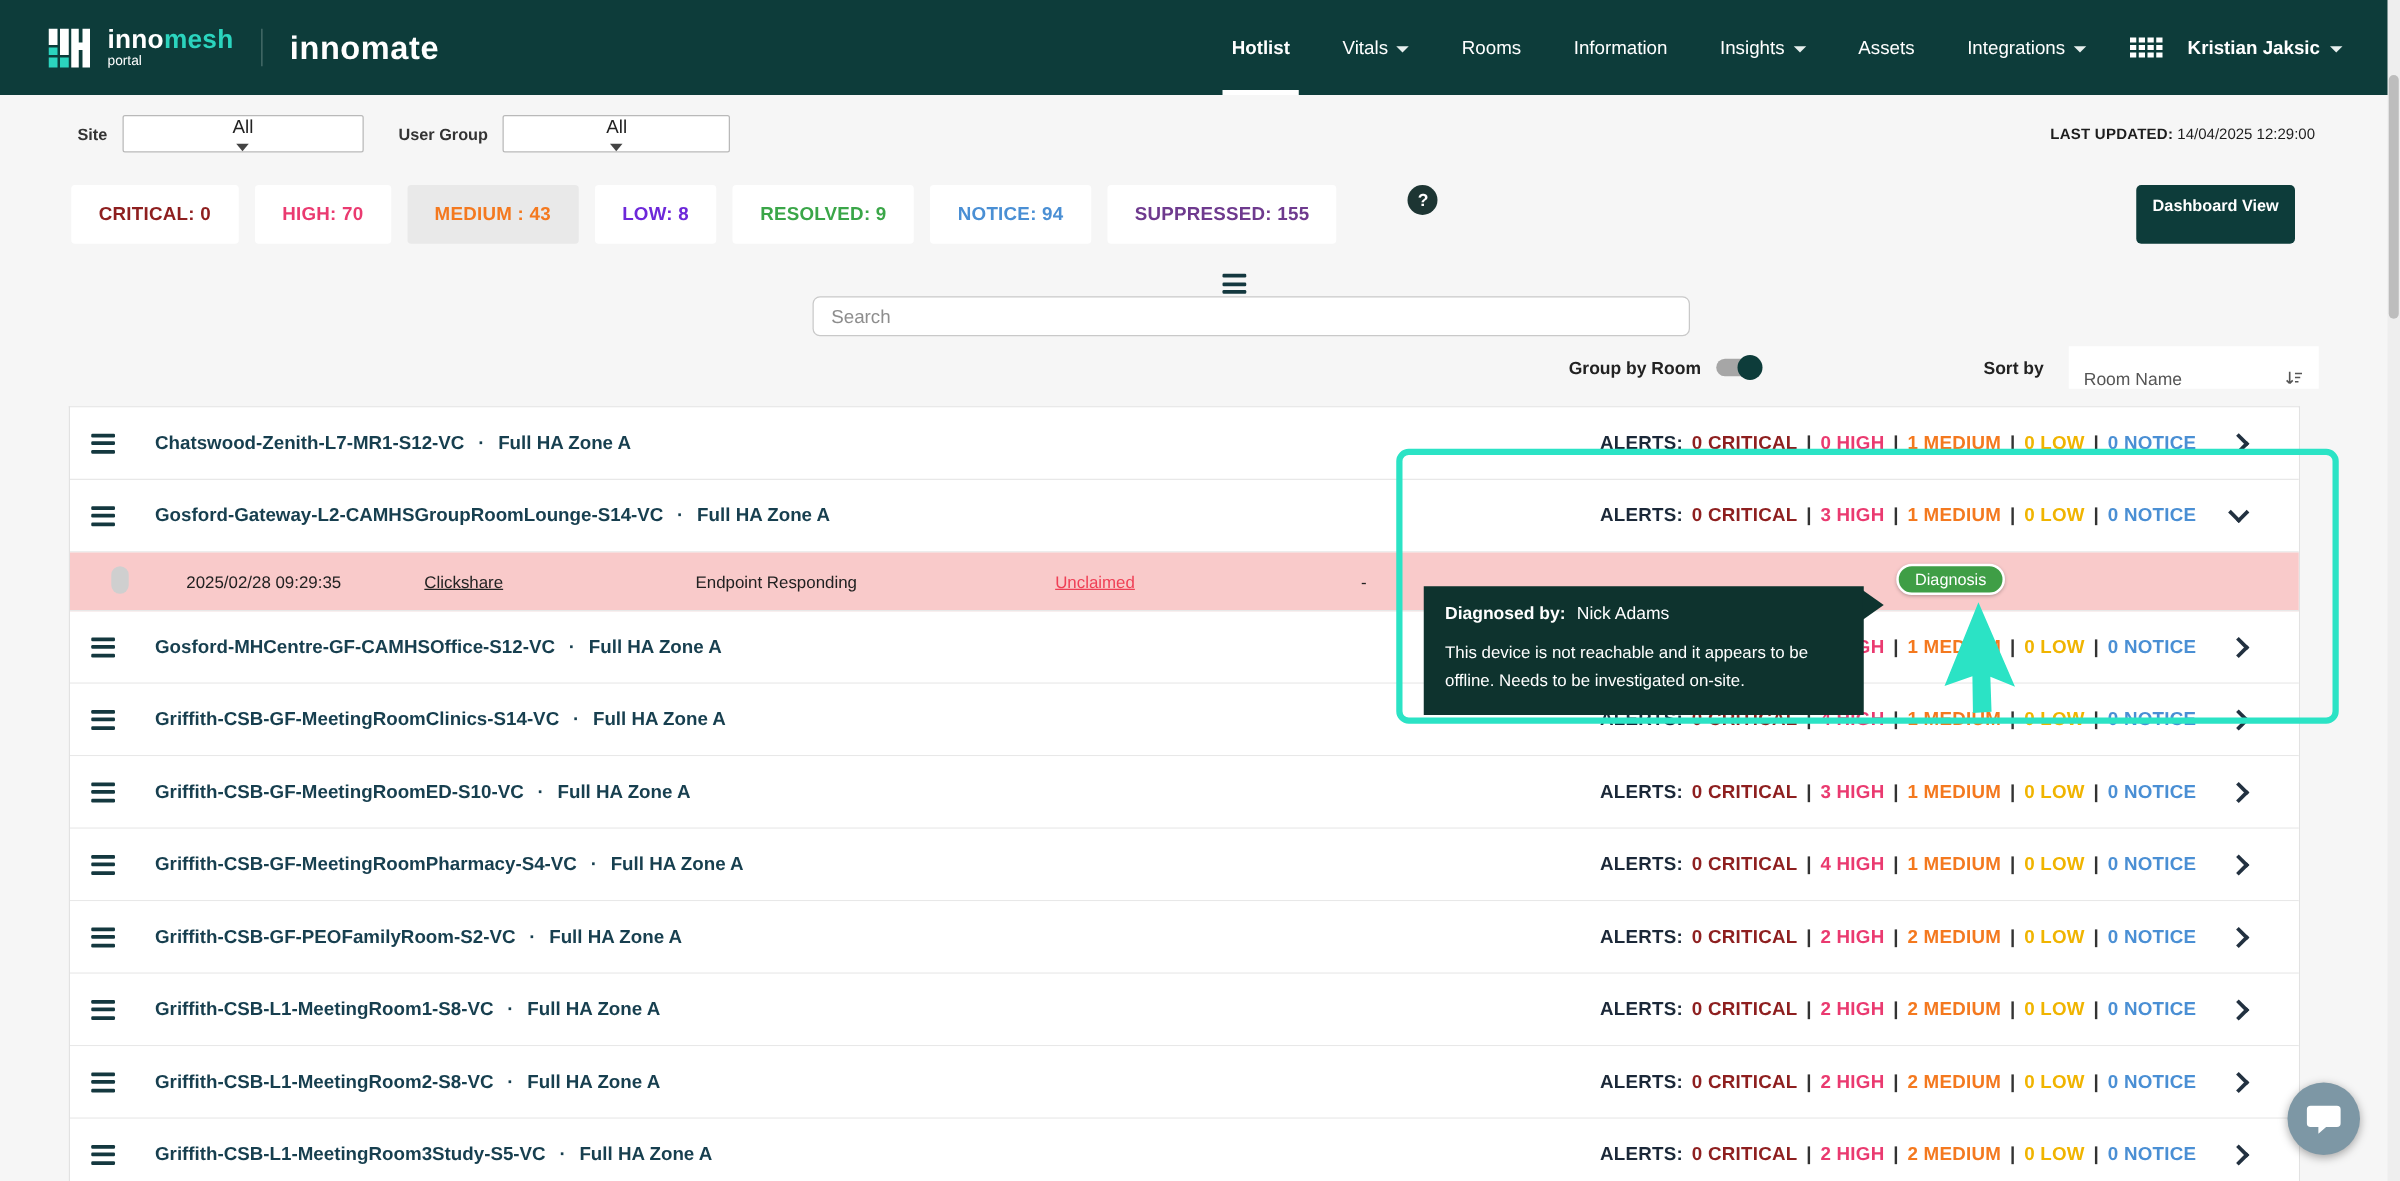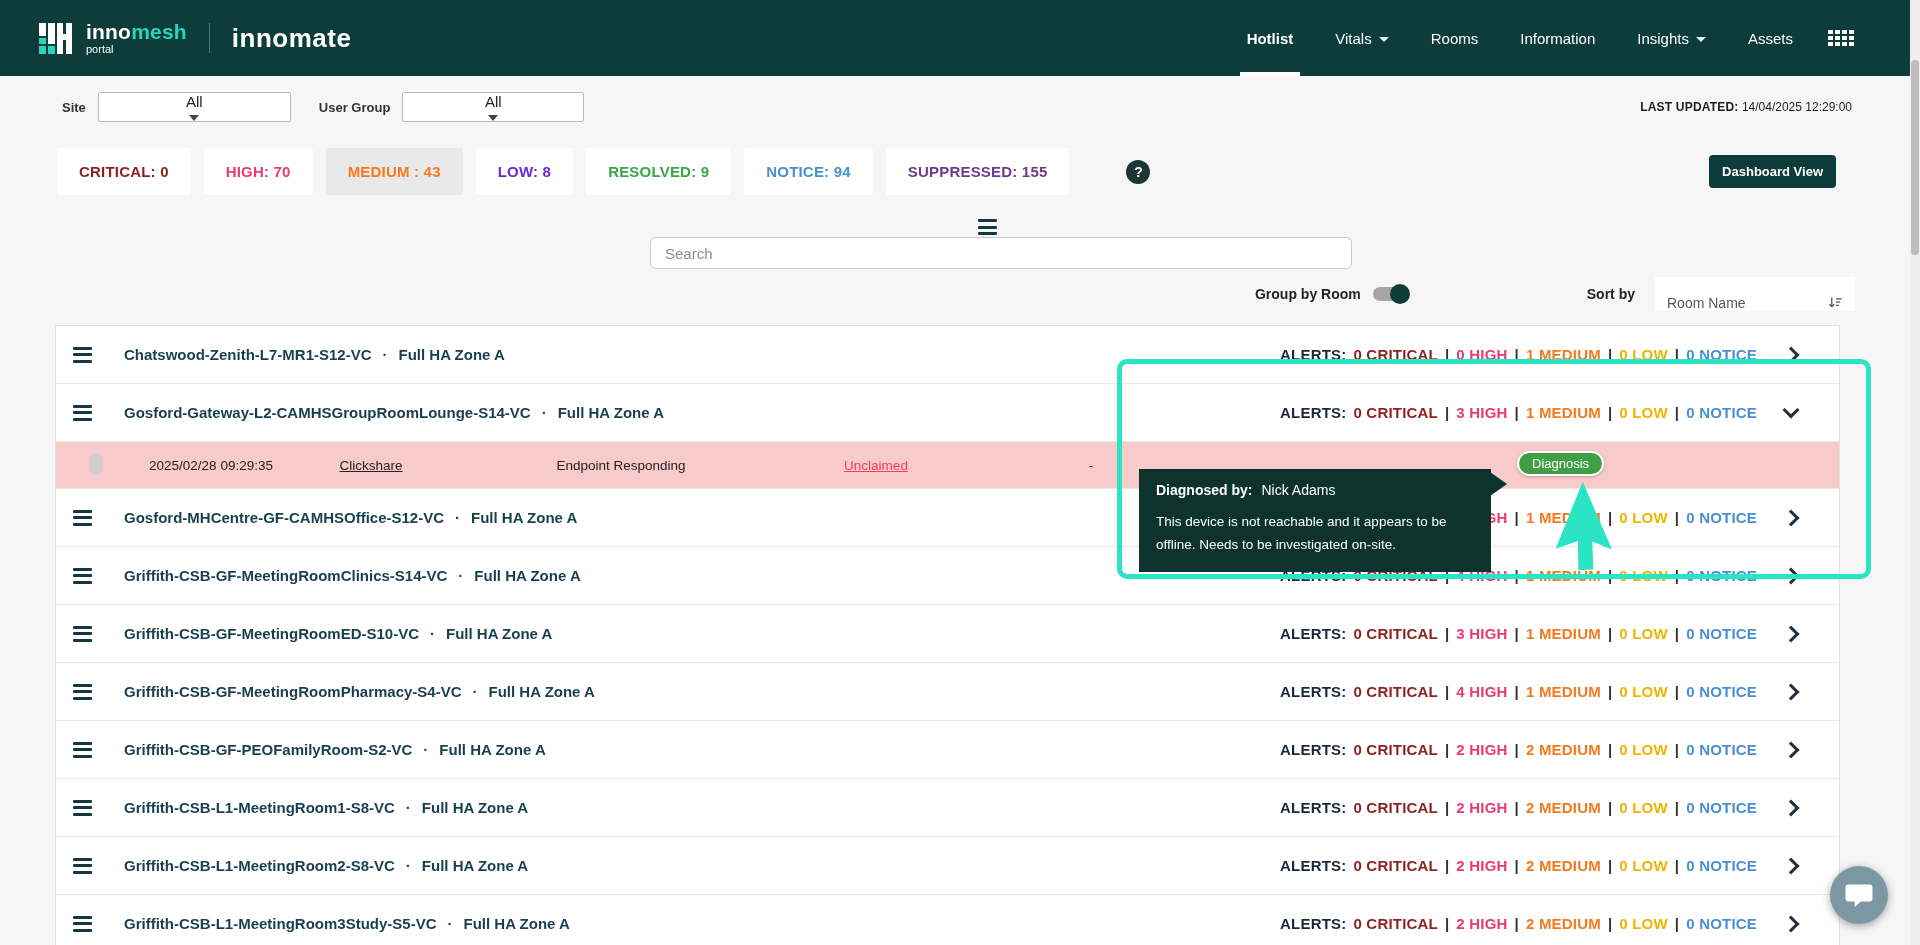--- a/index.html
+++ b/index.html
@@ -27,21 +27,21 @@
   
   .filters-row{display:flex;align-items:center;padding:16px 68px 0 62px;}
   .field-label{font-size:13px;font-weight:bold;color:#333;margin-right:12px;}
   .select-box{height:30px;background:#fff;border:1px solid #b9b9b9;border-radius:2px;display:flex;align-items:center;
               justify-content:space-between;padding:0 11px;font-size:15px;color:#222;cursor:pointer;box-sizing:border-box;flex-direction:column;}
   .select-caret{width:0;height:0;border-left:5px solid transparent;border-right:5px solid transparent;border-top:6px solid #444;}
   .last-updated{margin-left:auto;font-size:12px;color:#1d1d1d;}
   .last-updated b{letter-spacing:.2px;}
 
   
-  .pills-row{display:flex;align-items:center;margin-top:26px;padding:0 84px 0 57px;}
+  .pills-row{display:flex;margin-top:26px;padding:0 84px 0 57px;}
   .pill{background:#fff;padding:15px 22px;font-size:15px;font-weight:bold;border-radius:3px;margin-right:13px;
         letter-spacing:.2px;cursor:pointer;white-space:nowrap;}
   .pill.selected{background:#e9e9e9;}
   .help-btn{width:24px;height:24px;border-radius:50%;background:#1d3533;color:#fff;font-weight:bold;font-size:14px;
             display:flex;align-items:center;justify-content:center;margin-left:44px;cursor:pointer;}
   .dashboard-btn{margin-left:auto;background:#0d3c3a;color:#fff;font-size:13px;font-weight:bold;padding:9px 13px;
                  border-radius:4px;cursor:pointer;white-space:nowrap;}
 
   
   .search-row{display:flex;align-items:center;margin-top:22px;padding-left:55px;flex-direction:column;}
@@ -137,35 +137,43 @@
       <div class="nav-item">
         <span>Information</span>
       </div>
       <div class="nav-item">
         <span>Insights</span>
         <span class="caret-down"></span>
       </div>
       <div class="nav-item">
         <span>Assets</span>
       </div>
+      <div class="nav-item">
+        <span>Integrations</span>
+        <span class="caret-down"></span>
+      </div>
     </nav>
 
   <div class="apps-grid">
     <i></i>
       <i></i>
       <i></i>
       <i></i>
       <i></i>
       <i></i>
       <i></i>
       <i></i>
       <i></i>
       <i></i>
       <i></i>
       <i></i>
+  </div>
+  <div class="user-menu">
+    <span>Kristian Jaksic</span>
+    <span class="caret-down"></span>
   </div>
 </header>
 
 <div class="filters-row">
   <span class="field-label">Site</span>
   <div class="select-box" style="width:193px;">
     <span>All</span>
     <span class="select-caret"></span>
   </div>
   <span class="field-label" style="margin-left:28px;">User Group</span>

